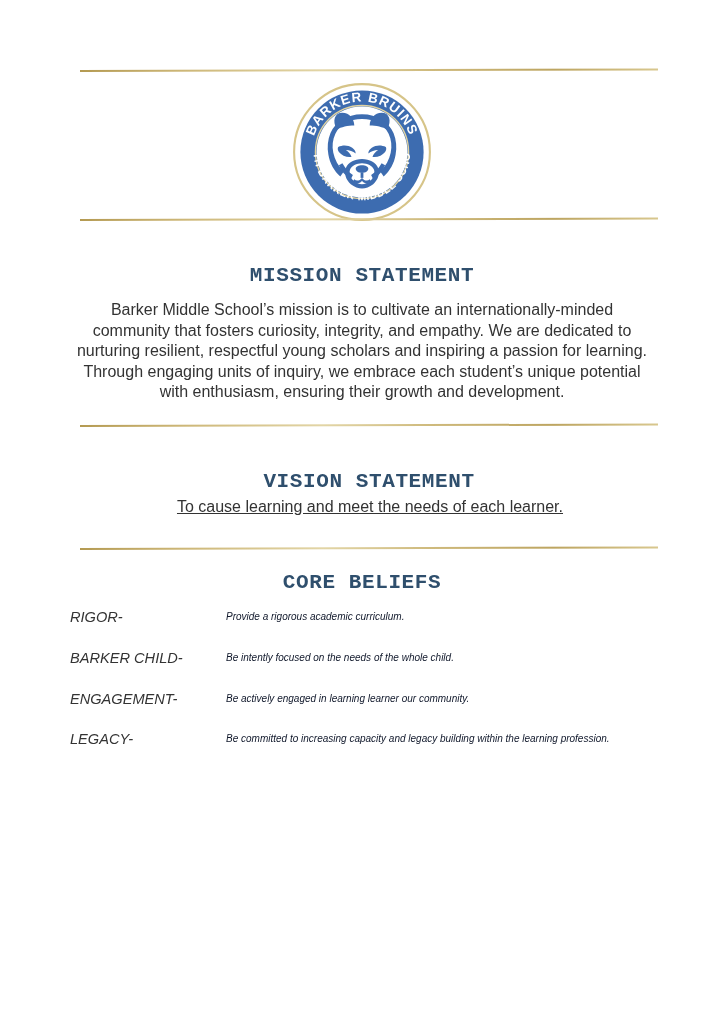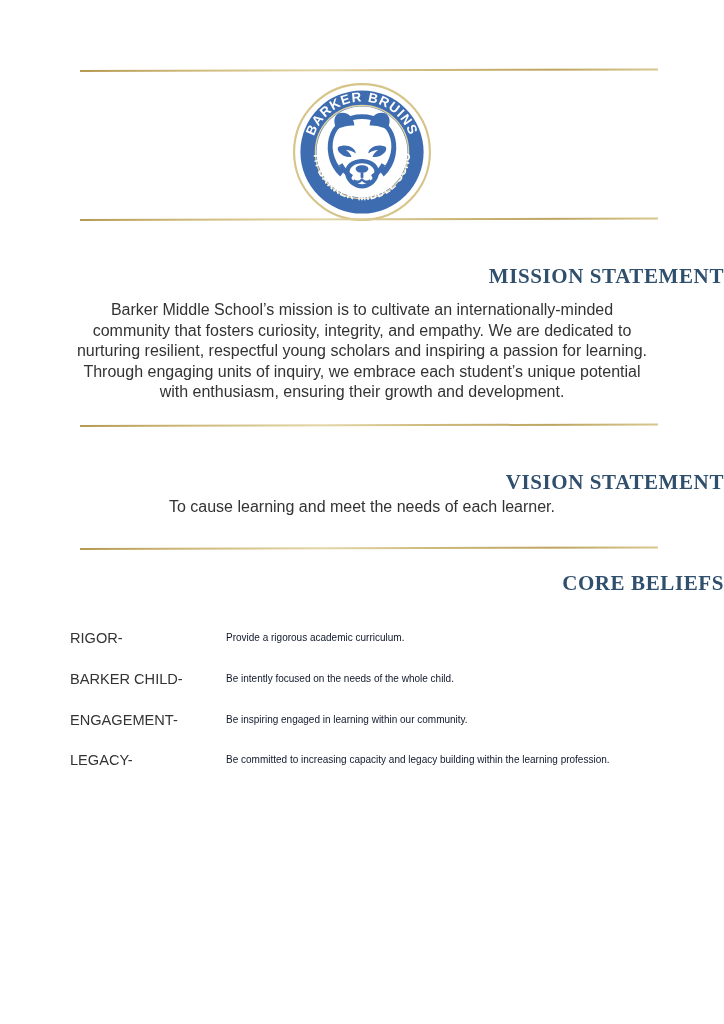--- a/index.html
+++ b/index.html
@@ -58,22 +58,22 @@
     width: 140px;
     height: 140px;
     display: block;
   }
 
   
   .heading {
     position: absolute;
     left: 0;
     right: 0;
-    text-align: right;
-    font-family: Liberation Serif, serif;
+    text-align: center;
+    font-family: Liberation Mono, monospace;
     font-weight: bold;
     font-size: 21px;
     letter-spacing: 0.6px;
     color: #2f4f6d;
     margin: 0;
   }
   .heading-mission { top: 264px; }
   .heading-vision  { top: 470px; margin-left: 14px; }
   .heading-core    { top: 571px; }
 
@@ -86,30 +86,32 @@
     color: #333333;
     margin: 0;
   }
   .mission-body {
     top: 300px;
     left: 74px;
     width: 576px;
   }
   .vision-body {
     top: 497px;
-    left: 74px;
+    left: 82px;
     width: 576px;
+    text-decoration: underline;
   }
 
   
   .beliefs {
     position: absolute;
-    top: 628px;
+    top: 607px;
     left: 70px;
     width: 600px;
+    font-style: italic;
   }
   .belief-row {
     display: flex;
     align-items: flex-start;
     margin-bottom: 20px;
   }
   .belief-row:last-child { margin-bottom: 0; }
   .belief-term {
     flex: 0 0 156px;
     font-size: 14.6px;
@@ -227,21 +229,21 @@
       <div class="belief-desc">Provide a rigorous academic curriculum.</div>
     </div>
 
     <div class="belief-row">
       <div class="belief-term">BARKER CHILD-</div>
       <div class="belief-desc">Be intently focused on the needs of the whole child.</div>
     </div>
 
     <div class="belief-row">
       <div class="belief-term">ENGAGEMENT-</div>
-      <div class="belief-desc">Be inspiring engaged in learning within our community.</div>
+      <div class="belief-desc">Be actively engaged in learning learner our community.</div>
     </div>
 
     <div class="belief-row">
       <div class="belief-term">LEGACY-</div>
       <div class="belief-desc">Be committed to increasing capacity and legacy building within the learning profession.</div>
     </div>
 
   </div>
 
 </div>

